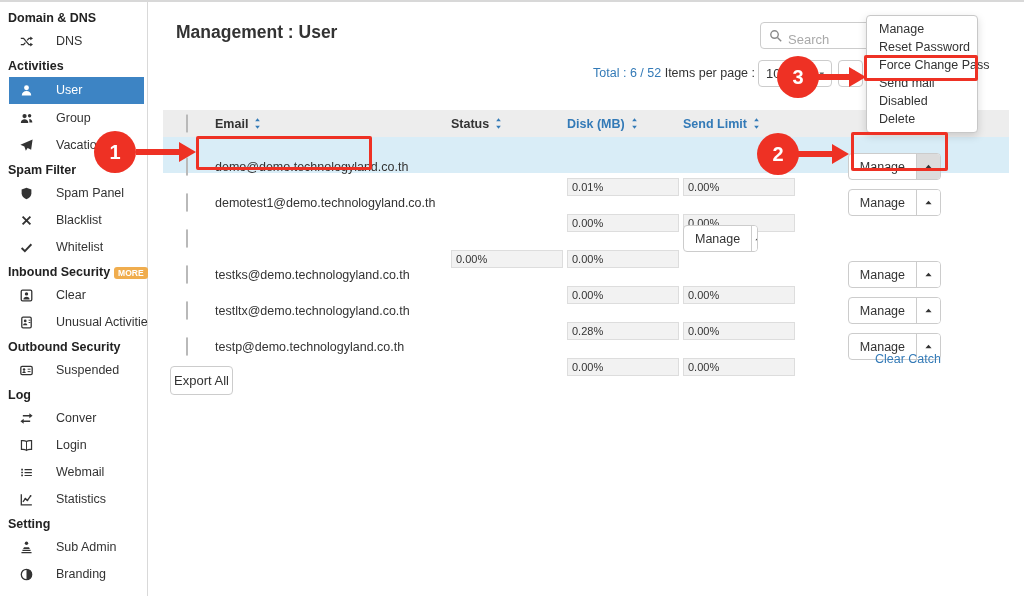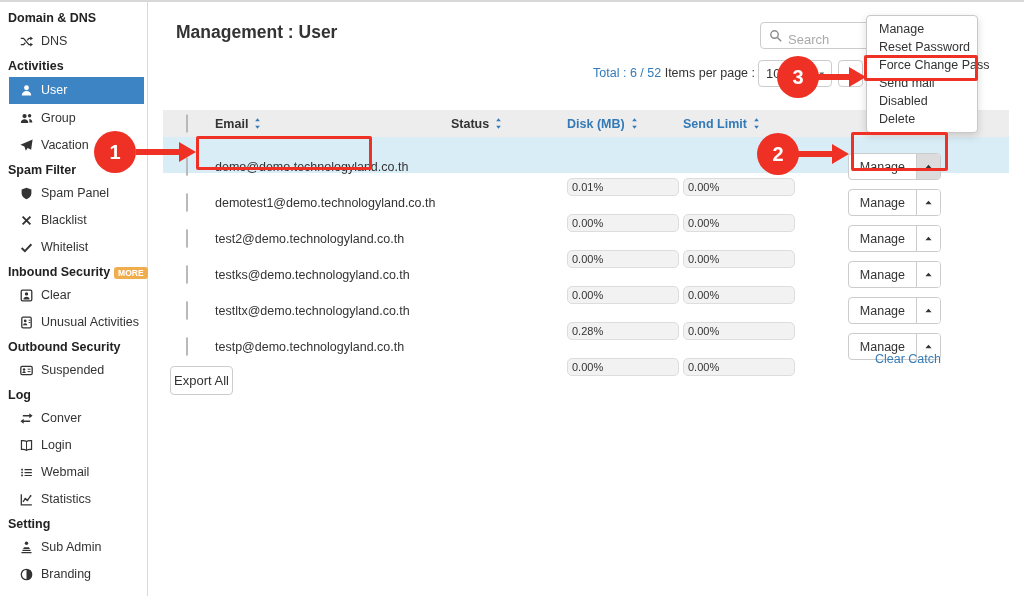--- a/index.html
+++ b/index.html
@@ -6,21 +6,21 @@
   html,body { width:1024px; height:596px; background:#fff; overflow:hidden;
     font-family:"Liberation Sans","DejaVu Sans",sans-serif; color:#333; }
   body { position:relative; border-top:2px solid #d8d8d8; }
 
   
   .sidebar { position:absolute; left:0; top:0; bottom:0; width:148px;
     border-right:1px solid #d9d9d9; padding-top:5px; background:#fff; }
   .sb-header { font-size:12.5px; font-weight:bold; color:#222;
     padding:4px 6px 3px 8px; white-space:nowrap; display:flex; align-items:flex-end; gap:4px; }
   .sb-item { font-size:12.5px; color:#333; padding:6px 6px 7px 20px;
-    display:flex; align-items:center; gap:8px; white-space:nowrap; cursor:pointer; }
+    display:flex; align-items:center; gap:23px; white-space:nowrap; cursor:pointer; }
   .sb-item.active { background:var(--active-blue,#3d84c4); color:#fff;
     border-radius:0; margin:1px 3px 1px 9px; padding-left:11px; }
   .badge { background:var(--badge-orange,#f0ad4e); color:#fff; font-size:8.5px;
     font-weight:bold; border-radius:3px; padding:1px 4px 1px; line-height:10px; }
   .icn { display:inline-flex; width:13px; height:13px; flex:0 0 13px; }
   .icn svg { width:100%; height:100%; }
 
   
   .main { position:absolute; left:148px; top:0; right:0; bottom:0; background:#fff; }
   .page-title { position:absolute; left:28px; top:20px; font-size:17.5px;
@@ -63,21 +63,21 @@
     align-items:center; gap:3px; cursor:pointer; }
   .thead .col.em { color:var(--accent,#337ab7); }
   .sort { display:inline-flex; width:8px; height:11px; color:var(--accent,#337ab7); }
   .sort svg { width:100%; height:100%; }
   .trow.hl { background:var(--row-highlight,#d9edf7); }
   .cb { width:15px; height:15px; border:1px solid #b9b9b9; border-radius:3px;
     background:#fff; cursor:pointer; }
   .email-cell { font-size:12.5px; color:#333; }
   .status-cell { font-size:12.5px; color:#333; }
   .valbox { width:112px; height:18px; background:#f2f2f2; border:1px solid #ddd;
-    border-radius:5px; font-size:11px; color:#333; line-height:16px; padding-left:4px;margin-top:41px; }
+    border-radius:0; font-size:11px; color:#333; line-height:16px; padding-left:4px;margin-top:41px; }
   .mg-cell { display:flex; justify-content:flex-end; padding-right:68px; }
   .mg-btn { display:inline-flex; height:27px; border:1px solid #ccc; border-radius:4px;
     overflow:hidden; background:#fff; cursor:pointer; }
   .mg-label { font-size:12.5px; color:#333; padding:0 11px; display:flex; align-items:center; }
   .mg-caret { width:24px; border-left:1px solid #ccc; display:flex; align-items:center;
     justify-content:center; color:#333; background:#fff; }
   .mg-caret.pressed { background:#dcdcdc; }
   .mg-caret .icn { width:9px; height:9px; }
 
   .clear-catch { position:absolute; right:83px; top:350px; font-size:12.5px;
@@ -401,21 +401,20 @@
                 <svg viewBox="0 0 16 16" fill="currentColor">
                   <path d="M2.5 11l5.5-6 5.5 6z"></path>
                 </svg>
               </span>
             </span>
           </span>
         </div>
       </div>
       <div class="trow">
         <div><span class="cb"></span></div>
-        <div class="email-cell">test2@demo.technologyland.co.th</div>
         <div class="status-cell"></div>
         <div>
           <div class="valbox">0.00%</div>
         </div>
         <div>
           <div class="valbox">0.00%</div>
         </div>
         <div class="mg-cell">
           <span class="mg-btn">
             <span class="mg-label">Manage</span>

